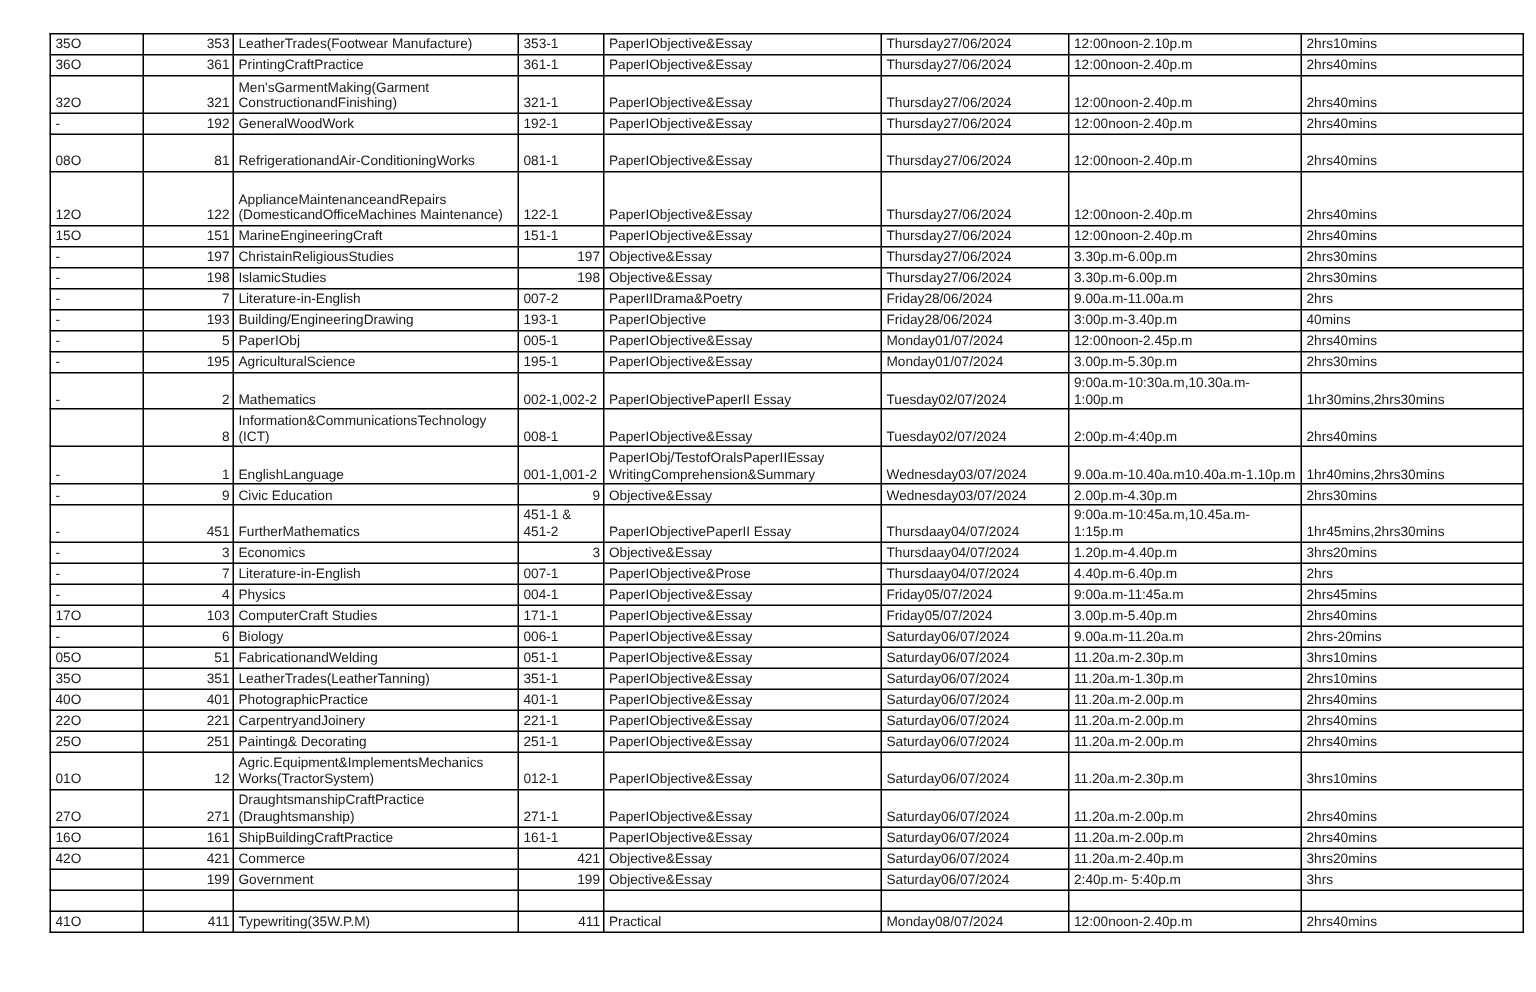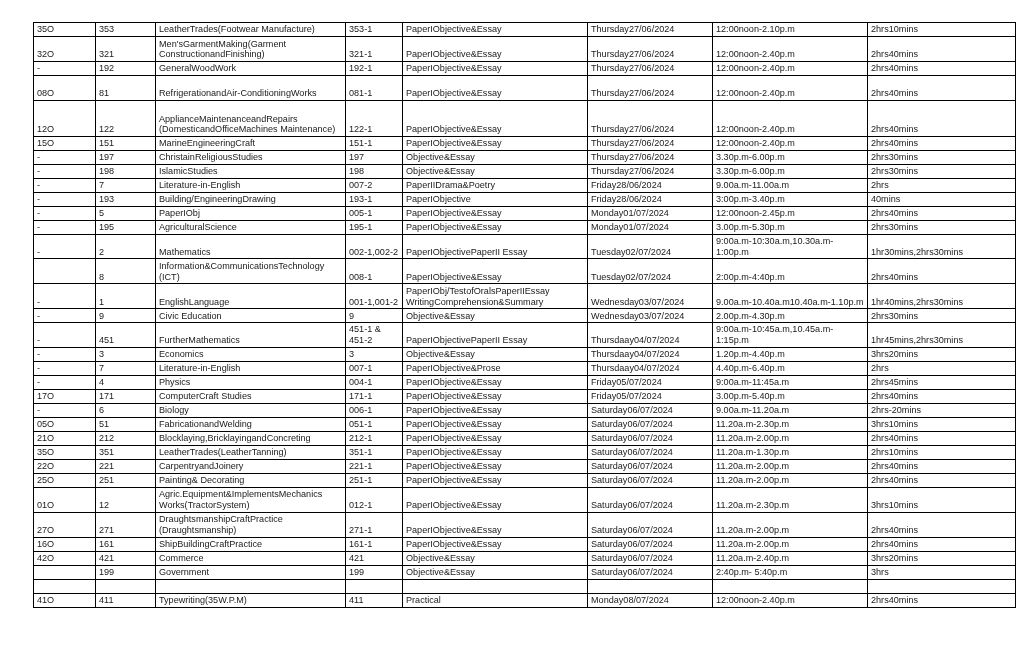--- a/index.html
+++ b/index.html
@@ -40,21 +40,21 @@
 
   table.timetable td {
     border: 1px solid #000000;
     padding: 1px 2px 1px 3px;
     vertical-align: bottom;
     white-space: normal;
     word-break: normal;
     overflow: hidden;
     height: 11px;
   }
-  td.num { padding-right: 3px; }
+  td.num { text-align: right; padding-right: 3px; }
   td.lft { text-align: left; }
   tr.r-tall td { height: 22px; }
   tr.r-tall3 td { height: 33px; }
   tr.r-blank td { height: 11px; }
 </style>
 </head>
 <body>
 
 <div id="sheet">
   <table class="timetable">
@@ -72,20 +72,30 @@
         <tr class="">
           <td class="lft">35O</td>
           <td class="num">353</td>
           <td class="lft">LeatherTrades(Footwear Manufacture)</td>
           <td class="lft">353-1</td>
           <td class="lft">PaperIObjective&amp;Essay</td>
           <td class="lft">Thursday27/06/2024</td>
           <td class="lft">12:00noon-2.10p.m</td>
           <td class="lft">2hrs10mins</td>
         </tr>
+        <tr class="">
+          <td class="lft">36O</td>
+          <td class="num">361</td>
+          <td class="lft">PrintingCraftPractice</td>
+          <td class="lft">361-1</td>
+          <td class="lft">PaperIObjective&amp;Essay</td>
+          <td class="lft">Thursday27/06/2024</td>
+          <td class="lft">12:00noon-2.40p.m</td>
+          <td class="lft">2hrs40mins</td>
+        </tr>
         <tr class="r-tall">
           <td class="lft">32O</td>
           <td class="num">321</td>
           <td class="lft">Men'sGarmentMaking(Garment ConstructionandFinishing)</td>
           <td class="lft">321-1</td>
           <td class="lft">PaperIObjective&amp;Essay</td>
           <td class="lft">Thursday27/06/2024</td>
           <td class="lft">12:00noon-2.40p.m</td>
           <td class="lft">2hrs40mins</td>
         </tr>
@@ -264,21 +274,21 @@
           <td class="num">4</td>
           <td class="lft">Physics</td>
           <td class="lft">004-1</td>
           <td class="lft">PaperIObjective&amp;Essay</td>
           <td class="lft">Friday05/07/2024</td>
           <td class="lft">9:00a.m-11:45a.m</td>
           <td class="lft">2hrs45mins</td>
         </tr>
         <tr class="">
           <td class="lft">17O</td>
-          <td class="num">171</td>
+          <td class="num">103</td>
           <td class="lft">ComputerCraft Studies</td>
           <td class="lft">171-1</td>
           <td class="lft">PaperIObjective&amp;Essay</td>
           <td class="lft">Friday05/07/2024</td>
           <td class="lft">3.00p.m-5.40p.m</td>
           <td class="lft">2hrs40mins</td>
         </tr>
         <tr class="">
           <td class="lft">-</td>
           <td class="num">6</td>
@@ -293,38 +303,38 @@
           <td class="lft">05O</td>
           <td class="num">51</td>
           <td class="lft">FabricationandWelding</td>
           <td class="lft">051-1</td>
           <td class="lft">PaperIObjective&amp;Essay</td>
           <td class="lft">Saturday06/07/2024</td>
           <td class="lft">11.20a.m-2.30p.m</td>
           <td class="lft">3hrs10mins</td>
         </tr>
         <tr class="">
-          <td class="lft">21O</td>
-          <td class="num">212</td>
-          <td class="lft">Blocklaying,BricklayingandConcreting</td>
-          <td class="lft">212-1</td>
-          <td class="lft">PaperIObjective&amp;Essay</td>
-          <td class="lft">Saturday06/07/2024</td>
-          <td class="lft">11.20a.m-2.00p.m</td>
-          <td class="lft">2hrs40mins</td>
-        </tr>
-        <tr class="">
           <td class="lft">35O</td>
           <td class="num">351</td>
           <td class="lft">LeatherTrades(LeatherTanning)</td>
           <td class="lft">351-1</td>
           <td class="lft">PaperIObjective&amp;Essay</td>
           <td class="lft">Saturday06/07/2024</td>
           <td class="lft">11.20a.m-1.30p.m</td>
           <td class="lft">2hrs10mins</td>
+        </tr>
+        <tr class="">
+          <td class="lft">40O</td>
+          <td class="num">401</td>
+          <td class="lft">PhotographicPractice</td>
+          <td class="lft">401-1</td>
+          <td class="lft">PaperIObjective&amp;Essay</td>
+          <td class="lft">Saturday06/07/2024</td>
+          <td class="lft">11.20a.m-2.00p.m</td>
+          <td class="lft">2hrs40mins</td>
         </tr>
         <tr class="">
           <td class="lft">22O</td>
           <td class="num">221</td>
           <td class="lft">CarpentryandJoinery</td>
           <td class="lft">221-1</td>
           <td class="lft">PaperIObjective&amp;Essay</td>
           <td class="lft">Saturday06/07/2024</td>
           <td class="lft">11.20a.m-2.00p.m</td>
           <td class="lft">2hrs40mins</td>

